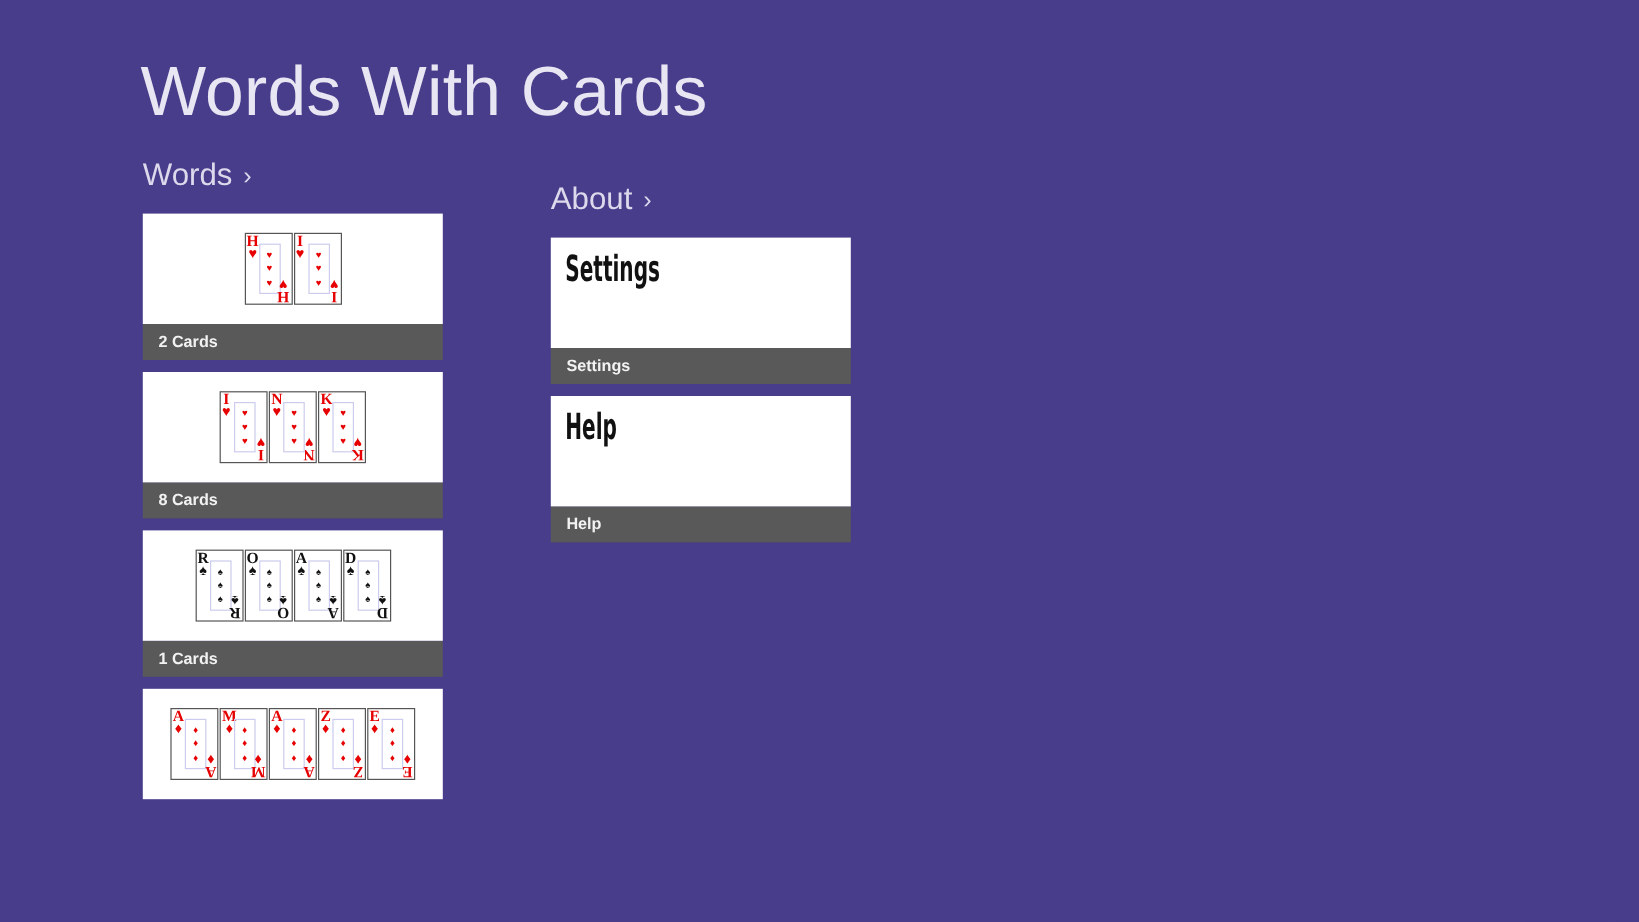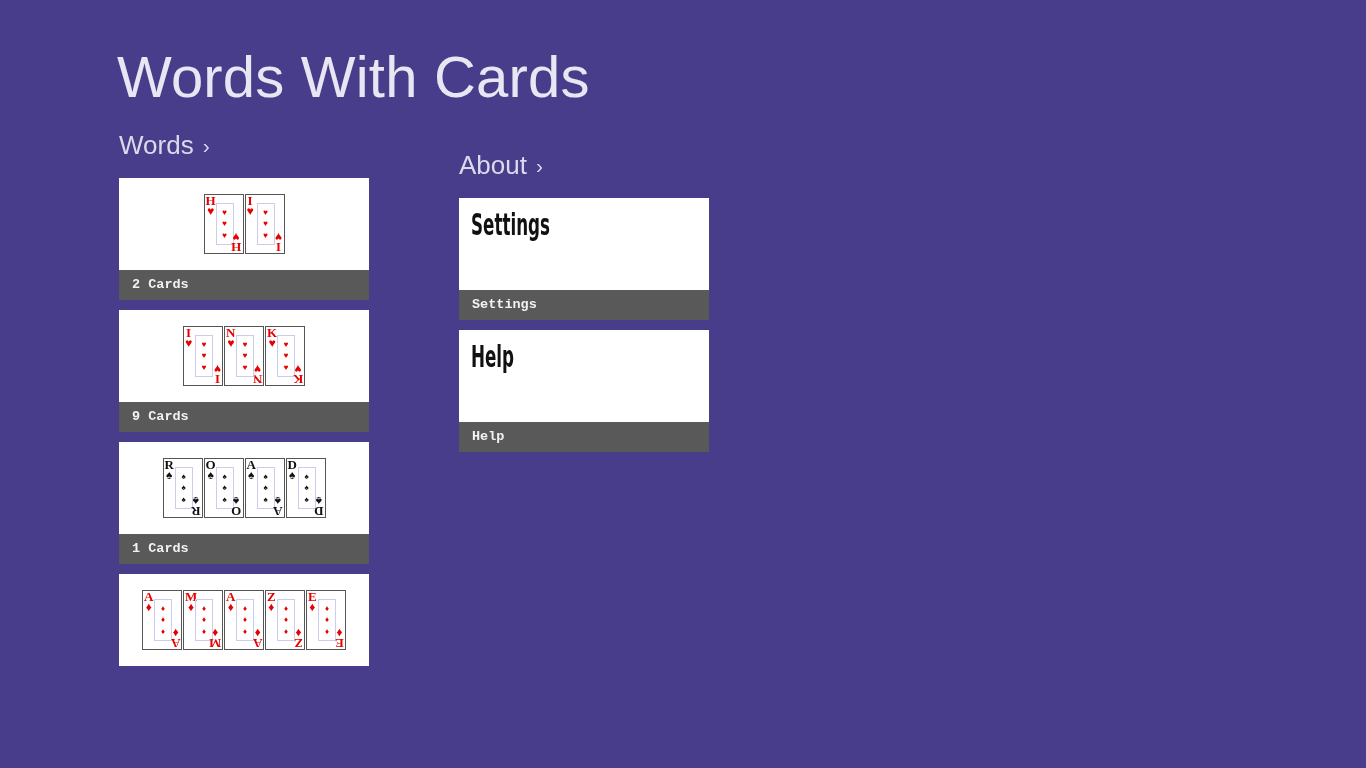--- a/index.html
+++ b/index.html
@@ -120,21 +120,20 @@
     display: flex;
     align-items: center;
   }
   .tile-label-text {
     margin-left: 13px;
     font-size: 13.5px;
     font-weight: bold;
     color: #f2f2f2;
     line-height: 1;
     white-space: nowrap;
-    font-family: Liberation Mono, monospace;
   }
 
   
   .card-row {
     display: flex;
     align-items: center;
   }
   .card {
     position: relative;
     width: 40px;
@@ -305,21 +304,21 @@
                   <div class="card-corner card-corner-br">
                     <span class="card-rank suit-red">K</span>
                     <span class="card-suit suit-red">♥</span>
                   </div>
                 </div>
 
               </div>
             </div>
           </div>
           <div class="tile-label">
-            <span class="tile-label-text">9 Cards</span>
+            <span class="tile-label-text">8 Cards</span>
           </div>
         </div>
 
         <div class="tile">
           <div class="tile-art">
             <div class="tile-art-center">
               <div class="card-row">
 
                 <div class="card">
                   <div class="card-corner card-corner-tl">

